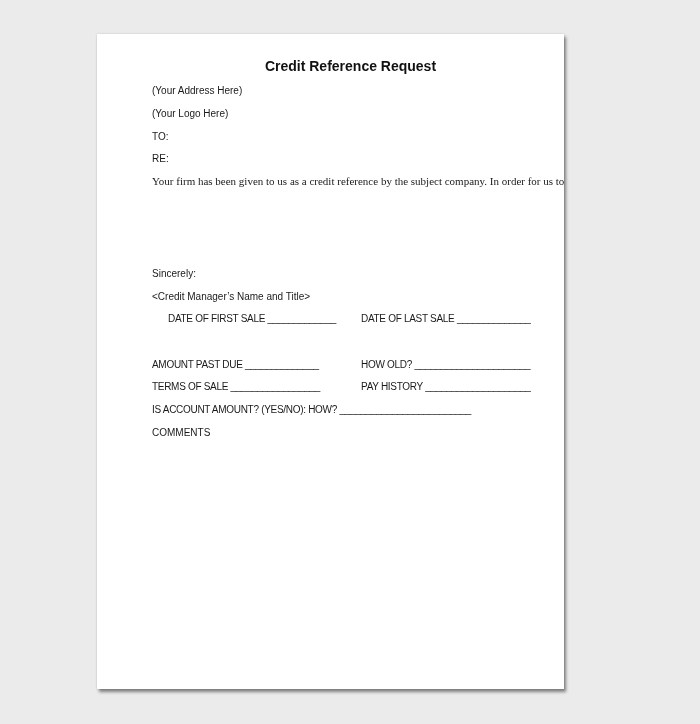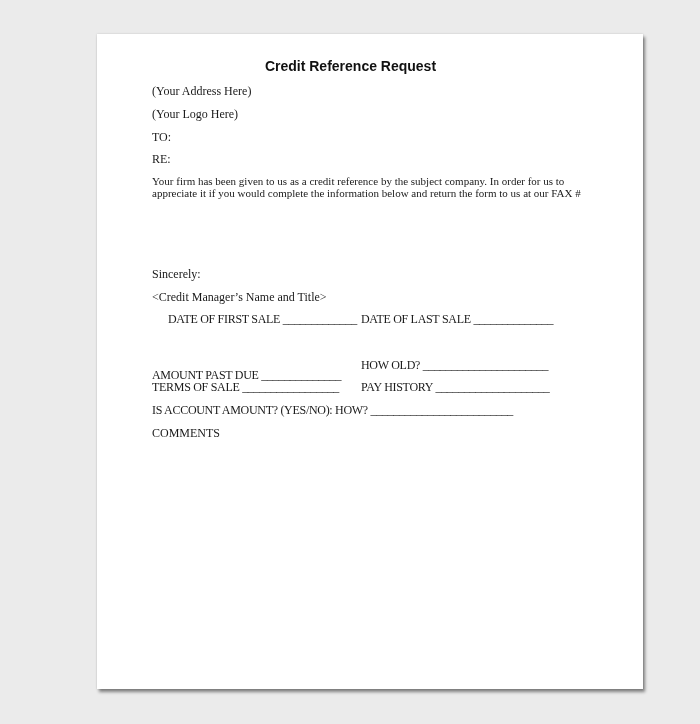--- a/index.html
+++ b/index.html
@@ -10,43 +10,43 @@
       width: 700px;
       height: 724px;
       background: #ebebeb;
       position: relative;
       overflow: hidden;
     }
     .page {
       position: absolute;
       left: 97px;
       top: 34px;
-      width: 546px;
+      width: 467px;
       height: 655px;
       background: #ffffff;
       box-shadow: 2px 3px 3px rgba(0,0,0,0.45), 0 0 2px rgba(0,0,0,0.15);
     }
     .title {
       position: absolute;
       left: 0;
       top: 24px;
       width: 507px;
       text-align: center;
       font-family: "Liberation Sans", sans-serif;
       font-weight: bold;
       font-size: 14px;
       line-height: 16px;
       color: #111;
       margin: 0;
     }
     .line {
       position: absolute;
       left: 55px;
-      font-family: Liberation Serif, serif;
-      font-size: 12px;
+      font-family: Liberation Sans, sans-serif;
+      font-size: 10px;
       line-height: 12px;
       color: #1a1a1a;
       white-space: nowrap;
       margin: 0;
     }
     .para {
       position: absolute;
       left: 55px;
       width: 400px;
       font-family: "Liberation Serif", serif;
@@ -65,32 +65,31 @@
 <div class="page">
   <h1 class="title">Credit Reference Request</h1>
 
   <p class="line" style="top:51px;">(Your Address Here)</p>
   <p class="line" style="top:74px;">(Your Logo Here)</p>
   <p class="line" style="top:97px;">TO:</p>
   <p class="line" style="top:119px;">RE:</p>
 
   <div class="para" style="top:142px;">
     <span>Your firm has been given to us as a credit reference by the subject company. In order for us to</span>
-    <span>appreciate it if you would complete the information below and return the form to us at our FAX #</span>
   </div>
 
 
   <p class="line" style="top:234px;">Sincerely:</p>
   <p class="line" style="top:257px;">&lt;Credit Manager’s Name and Title&gt;</p>
 
   <p class="line field-line" style="top:279px;margin-left:16px;">DATE OF FIRST SALE _____________</p>
   <p class="line field-line col2" style="top:279px;">DATE OF LAST SALE ______________</p>
 
 
-  <p class="line field-line" style="top:325px;margin-top:10px;">AMOUNT PAST DUE ______________</p>
+  <p class="line field-line" style="top:325px;">AMOUNT PAST DUE ______________</p>
   <p class="line field-line col2" style="top:325px;">HOW OLD? ______________________</p>
 
   <p class="line field-line" style="top:347px;">TERMS OF SALE _________________</p>
   <p class="line field-line col2" style="top:347px;">PAY HISTORY ____________________</p>
 
   <p class="line field-line" style="top:370px;">IS ACCOUNT AMOUNT? (YES/NO): HOW? _________________________</p>
 
   <p class="line" style="top:393px;">COMMENTS</p>
 </div>
 

